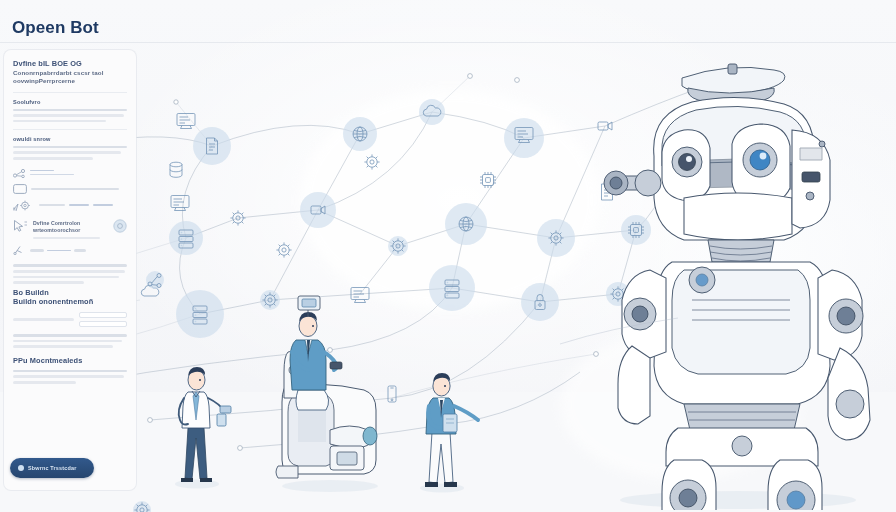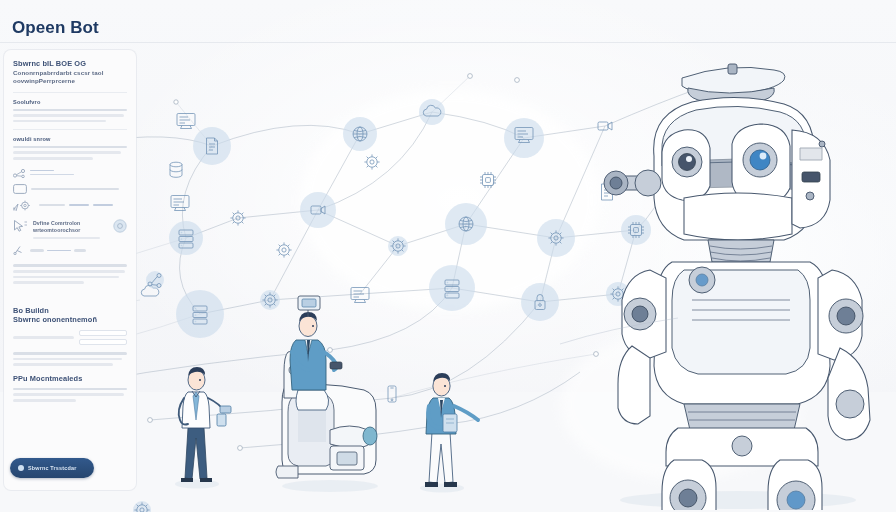--- a/index.html
+++ b/index.html
@@ -401,21 +401,21 @@
 
   <div class="hdr">
     <div class="hdr-title">Opeen Bot</div>
   </div>
   <div class="hdr-rule"></div>
 
   <div class="side">
     <div class="side-inner">
 
       <div>
-        <div class="blur-head big">Sbwrnc bIL BOE OG</div>
+        <div class="blur-head big">Dvfine bIL BOE OG</div>
         <div class="blur-head">Cononrnpabrrdarbt cscsr taol</div>
         <div class="blur-head">oovwinpPerrprcerne</div>
       </div>
 
       <div class="hr-soft"></div>
 
       <div>
         <div class="sec-label">Soolufvro</div>
         <div class="blur-line" style="width:100%"></div>
         <div class="blur-line d" style="width:97%"></div>
@@ -511,23 +511,23 @@
         </div>
       </div>
 
       <div style="margin-top:9px">
         <div class="blur-line" style="width:100%"></div>
         <div class="blur-line d" style="width:98%"></div>
         <div class="blur-line d" style="width:93%"></div>
         <div class="blur-line d" style="width:62%"></div>
       </div>
 
-      <div style="margin-top:22px">
+      <div style="margin-top:4px">
         <div class="blur-head big">Bo Buildn</div>
-        <div class="blur-head big">Sbwrnc ononentnemoñ</div>
+        <div class="blur-head big">Buildn ononentnemoñ</div>
         <div style="display:flex;gap:5px;align-items:center;margin-top:5px">
           <div class="blur-line d" style="flex:1;margin-top:0"></div>
           <div style="flex:0 0 48px">
             <div class="mini-input" style="margin-top:0"></div>
             <div class="mini-input"></div>
           </div>
         </div>
         <div style="margin-top:7px">
           <div class="blur-line" style="width:100%"></div>
           <div class="blur-line d" style="width:96%"></div>

